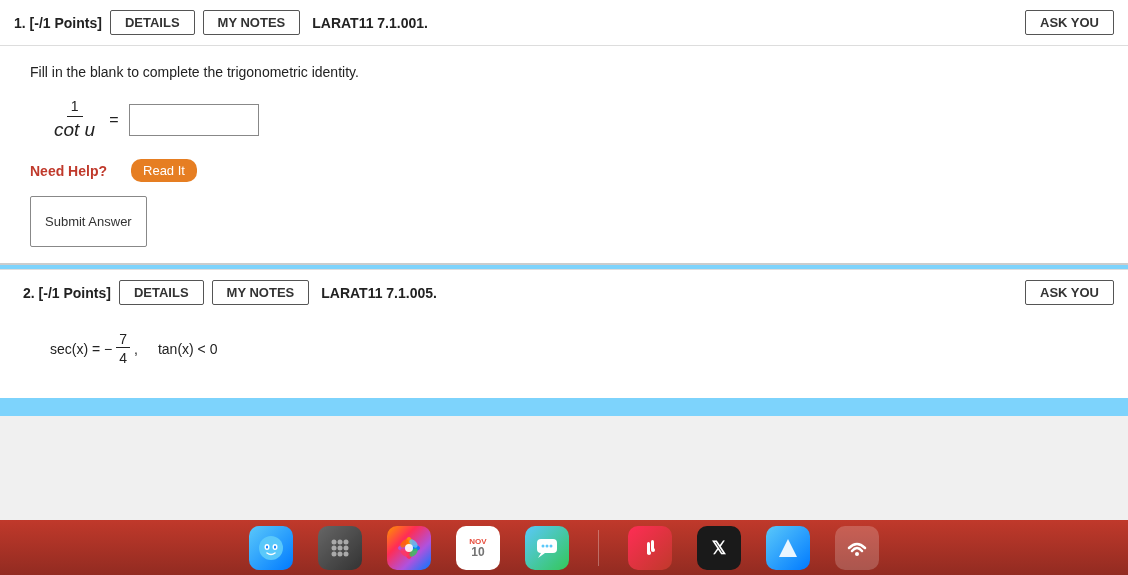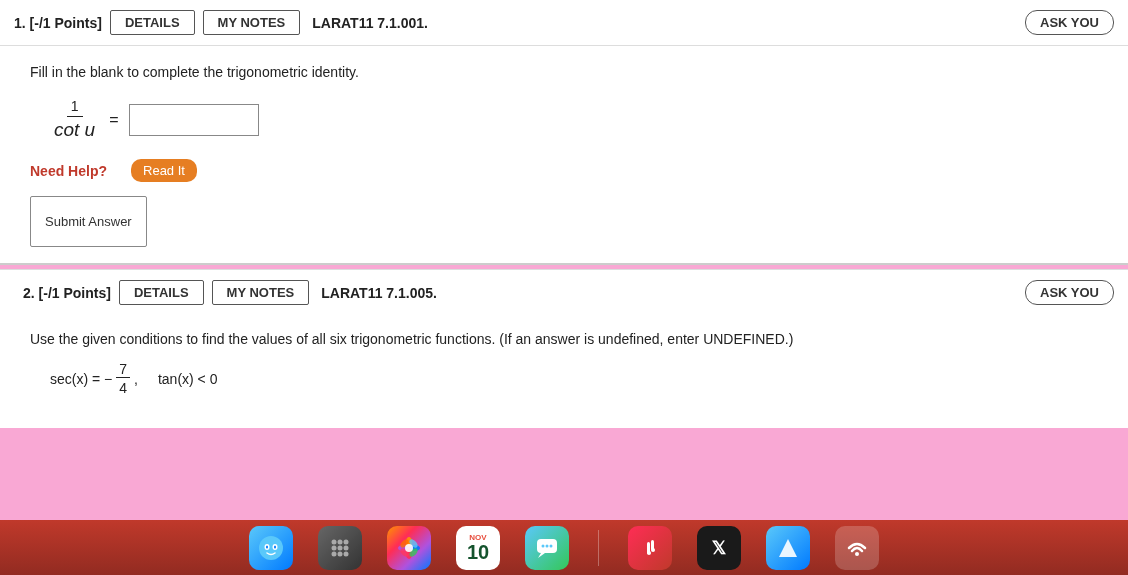--- a/index.html
+++ b/index.html
@@ -6,23 +6,23 @@
     body {
       font-family: Arial, sans-serif;
       background: #f0f0f0;
       width: 1128px;
       height: 575px;
       overflow: hidden;
       position: relative;
     }
 
     .main-content {
-      background: #f9a8d4;
+      background: #7dd3fc;
       width: 100%;
-      height: 520px;
+      height: 416px;
       overflow: hidden;
     }
 
     
     .question-header {
       display: flex;
       align-items: center;
       padding: 10px 14px;
       gap: 8px;
       background: #fff;
@@ -56,21 +56,21 @@
 
     .ask-you-btn {
       margin-left: auto;
       border: 1.5px solid #555;
       background: #fff;
       padding: 4px 14px;
       font-size: 13px;
       font-weight: bold;
       cursor: pointer;
       color: #333;
-      border-radius: 12px;
+      border-radius: 2px;
     }
 
     .question-body {
       padding: 18px 30px 16px 30px;
       background: #fff;
       border-bottom: 2px solid #ccc;
     }
 
     .instruction-text {
       font-size: 14px;
@@ -293,23 +293,23 @@
     }
 
     .calendar-month {
       font-size: 8px;
       font-weight: bold;
       color: #e74c3c;
       text-transform: uppercase;
     }
 
     .calendar-day {
-      font-size: 20px;
-      font-weight: bold;
-      color: #14532d;
+      font-size: 12px;
+      font-weight: bold;
+      color: #737373;
       line-height: 1;
     }
 
     .wifi-icon {
       background: rgba(255,255,255,0.2);
     }
   </style>
 </head>
 <body>
 
@@ -347,21 +347,20 @@
 
   <div class="question-header" style="border-bottom: none; border-top: 1px solid #ddd; margin-top: 4px; padding-left: 23px;">
     <span class="question-label">2.  [-/1 Points]</span>
     <button class="btn-outline">DETAILS</button>
     <button class="btn-outline">MY NOTES</button>
     <span class="problem-code">LARAT11 7.1.005.</span>
     <button class="ask-you-btn">ASK YOU</button>
   </div>
 
   <div class="question2-body">
-    <p class="q2-instruction">Use the given conditions to find the values of all six trigonometric functions. (If an answer is undefined, enter UNDEFINED.)</p>
 
     <div class="q2-given">
       <div class="sec-expr">
         <span>sec(x) = −</span>
         <div class="q2-fraction">
           <span class="num">7</span>
           <span class="den">4</span>
         </div>
         <span>,</span>
       </div>

